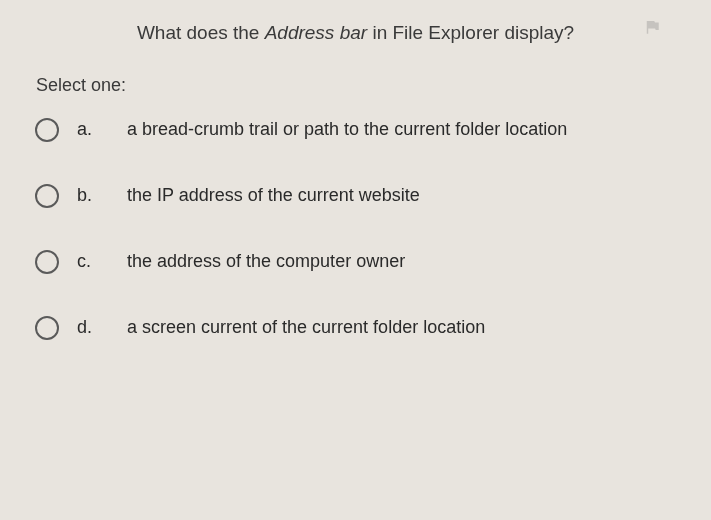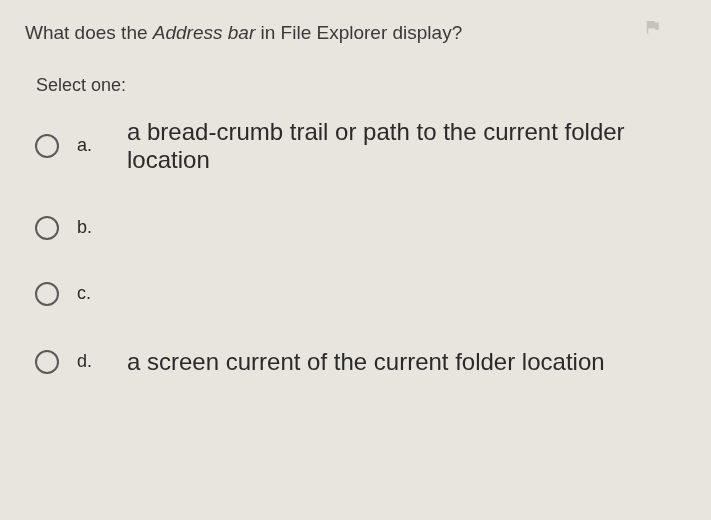--- a/index.html
+++ b/index.html
@@ -14,20 +14,21 @@
       font-family: Arial, Helvetica, sans-serif;
       padding: 20px 25px;
       position: relative;
       color: #3a3a3a;
     }
     .question-text {
       font-size: 19px;
       color: #3a3a3a;
       margin-bottom: 28px;
       line-height: 1.4;
+      text-align: center;
     }
     .question-text .italic {
       font-style: italic;
     }
     .select-one {
       font-size: 18px;
       color: #3a3a3a;
       margin-bottom: 22px;
       margin-left: 11px;
     }
@@ -51,21 +52,21 @@
       background: transparent;
       cursor: pointer;
     }
     .option-label {
       font-size: 18px;
       color: #2a2a2a;
       width: 24px;
       flex-shrink: 0;
     }
     .option-text {
-      font-size: 24px;
+      font-size: 18px;
       color: #2a2a2a;
       padding-left: 8px;
     }
     .flag-icon {
       position: absolute;
       top: 18px;
       right: 50px;
       width: 18px;
       height: 18px;
       opacity: 0.35;
@@ -95,25 +96,27 @@
 
   <div class="option-row">
     <div class="radio"></div>
     <div class="option-label">a.</div>
     <div class="option-text">a bread-crumb trail or path to the current folder location</div>
   </div>
 
   <div class="option-row">
     <div class="radio"></div>
     <div class="option-label">b.</div>
+    <div class="option-text">the IP address of the current website</div>
   </div>
 
   <div class="option-row">
     <div class="radio"></div>
     <div class="option-label">c.</div>
+    <div class="option-text">the address of the computer owner</div>
   </div>
 
   <div class="option-row">
     <div class="radio"></div>
     <div class="option-label">d.</div>
     <div class="option-text">a screen current of the current folder location</div>
   </div>
 
 </div>
 

